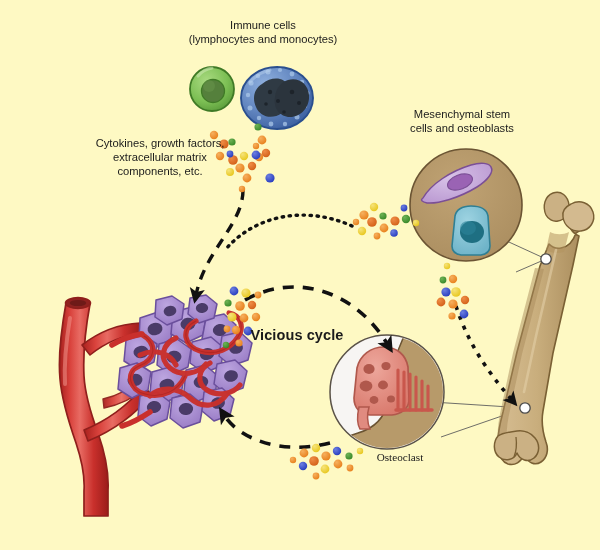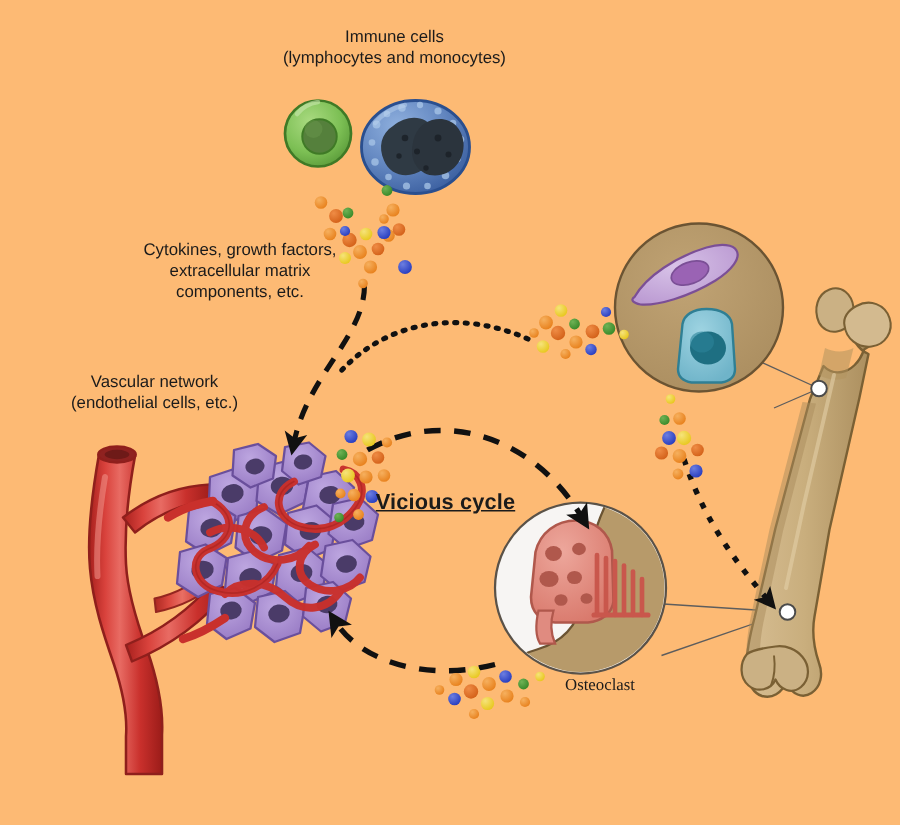--- a/index.html
+++ b/index.html
@@ -5,21 +5,21 @@
 <style>
   html, body {
     margin: 0;
     padding: 0;
     background: #ffffff;
   }
   #canvas {
     position: relative;
     width: 600px;
     height: 550px;
-    background: #fdba74;
+    background: #fef9c3;
     overflow: hidden;
     font-family: "Liberation Sans", sans-serif;
   }
   #canvas svg.layer {
     position: absolute;
     left: 0;
     top: 0;
     width: 600px;
     height: 550px;
   }
@@ -32,24 +32,24 @@
     text-align: center;
     white-space: pre-line;
     user-select: none;
   }
   .lbl.bold {
     font-weight: bold;
     font-size: 14.5px;
     letter-spacing: 0.1px;
   }
   #lbl-immune      { left: 148px; top: 18px;  width: 230px; }
-  #lbl-cytokines   { left: 60px;  top: 136px; width: 200px; margin-top: 24px; }
+  #lbl-cytokines   { left: 60px;  top: 136px; width: 200px; }
   #lbl-mesenchymal { left: 382px; top: 107px; width: 160px; }
   #lbl-vascular    { left: 18px;  top: 248px; width: 170px; }
-  #lbl-vicious     { left: 232px; top: 328px; width: 130px; text-decoration: underline; }
+  #lbl-vicious     { left: 232px; top: 328px; width: 130px; }
   #lbl-sarcoma     { left: 135px; top: 414px; width: 120px; }
   #lbl-osteoclast  { left: 345px; top: 450px; width: 110px; font-family: Liberation Serif, serif; }
 </style>
 </head>
 <body>
 
 <div id="canvas">
 
   <svg class="layer" viewBox="0 0 600 550">
     <defs>
@@ -497,22 +497,22 @@
     </g>
   </svg>
 
   <div class="lbl" id="lbl-immune">Immune cells
 (lymphocytes and monocytes)</div>
 
   <div class="lbl" id="lbl-cytokines">Cytokines, growth factors,
 extracellular matrix
 components, etc.</div>
 
-
-  <div class="lbl" id="lbl-vascular">Vascular network
-(endothelial cells, etc.)</div>
+  <div class="lbl" id="lbl-mesenchymal">Mesenchymal stem
+cells and osteoblasts</div>
+
 
   <div class="lbl bold" id="lbl-vicious">Vicious cycle</div>
 
 
   <div class="lbl" id="lbl-osteoclast">Osteoclast</div>
 
 </div>
 
 </body></html>

